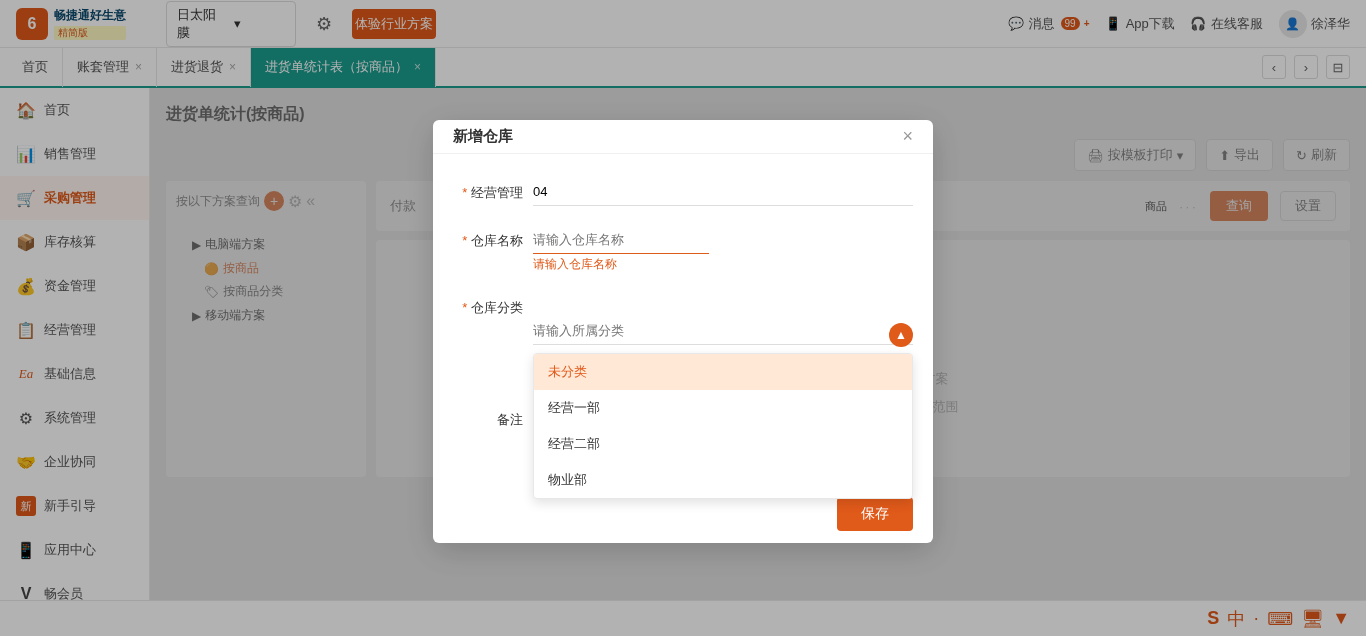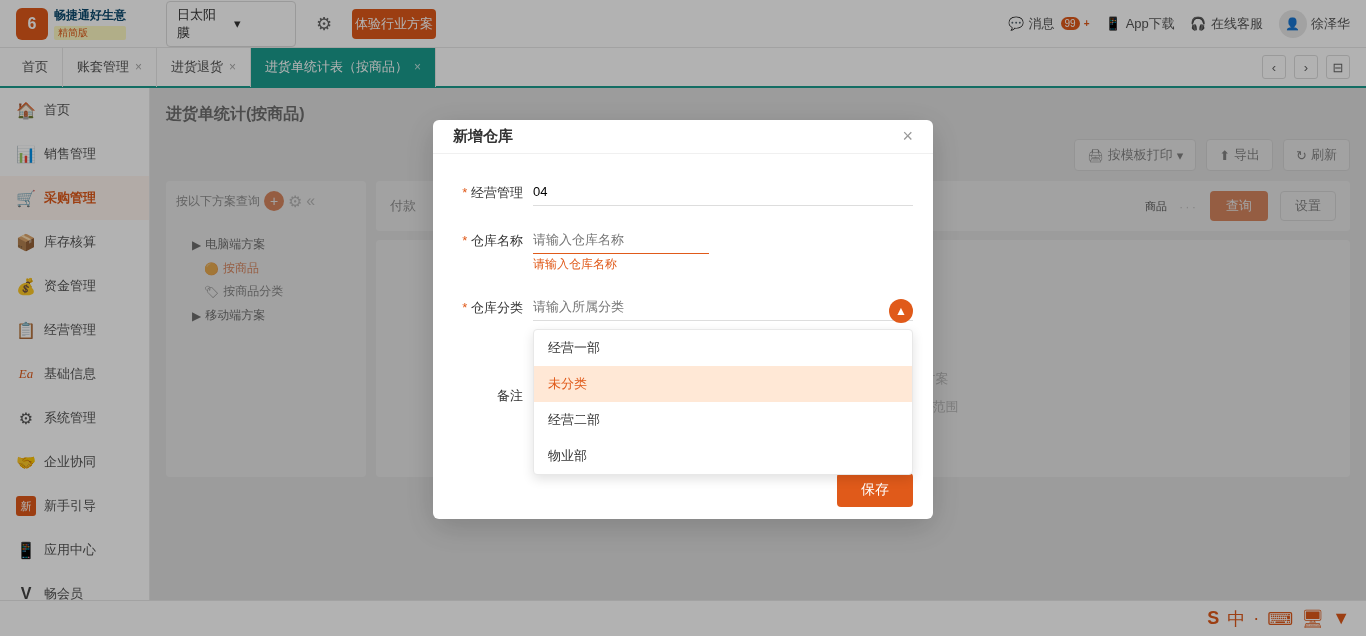--- a/index.html
+++ b/index.html
@@ -208,21 +208,21 @@
       width: 80px; text-align: right; font-size: 13px; color: #333;
       padding-right: 10px; padding-top: 6px; flex-shrink: 0;
     }
     .form-label.required::before { content: "* "; color: #e05a1a; }
     .form-input {
       flex: 1; border: none; border-bottom: 1px solid #ddd;
       padding: 6px 0; font-size: 13px; outline: none;
     }
     .form-input.error { border-bottom-color: #e05a1a; }
     .form-select-wrapper {
-      flex: 1; position: relative;
+      flex: 1; position: relative; margin-top: 24px;
     }
     .form-select-input {
       width: 100%; border: none; border-bottom: 1px solid #ddd;
       padding: 6px 30px 6px 0; font-size: 13px; outline: none;
       background: transparent; cursor: pointer;
     }
     .form-select-arrow {
       position: absolute; right: 0; top: 6px;
       width: 24px; height: 24px;
       background: #e05a1a; border-radius: 50%;
@@ -498,22 +498,22 @@
         <div style="padding-left:80px;color:#e05a1a;font-size:12px;margin-top:2px;">请输入仓库名称</div>
       </div>
 
       <div class="form-row" style="align-items:flex-start;">
         <label class="form-label required">仓库分类</label>
         <div class="form-select-wrapper">
           <input type="text" class="form-select-input" placeholder="请输入所属分类" style="">
           <div class="form-select-arrow">▲</div>
           
           <div class="dropdown-list">
+            <div class="dropdown-item selected">未分类</div>
             <div class="dropdown-item">经营一部</div>
-            <div class="dropdown-item selected">未分类</div>
             <div class="dropdown-item">经营二部</div>
             <div class="dropdown-item">物业部</div>
           </div>
         </div>
       </div>
 
       <div class="form-row" style="margin-top:60px;">
         <label class="form-label">备注</label>
         <textarea class="form-textarea" style=""></textarea>
       </div>

